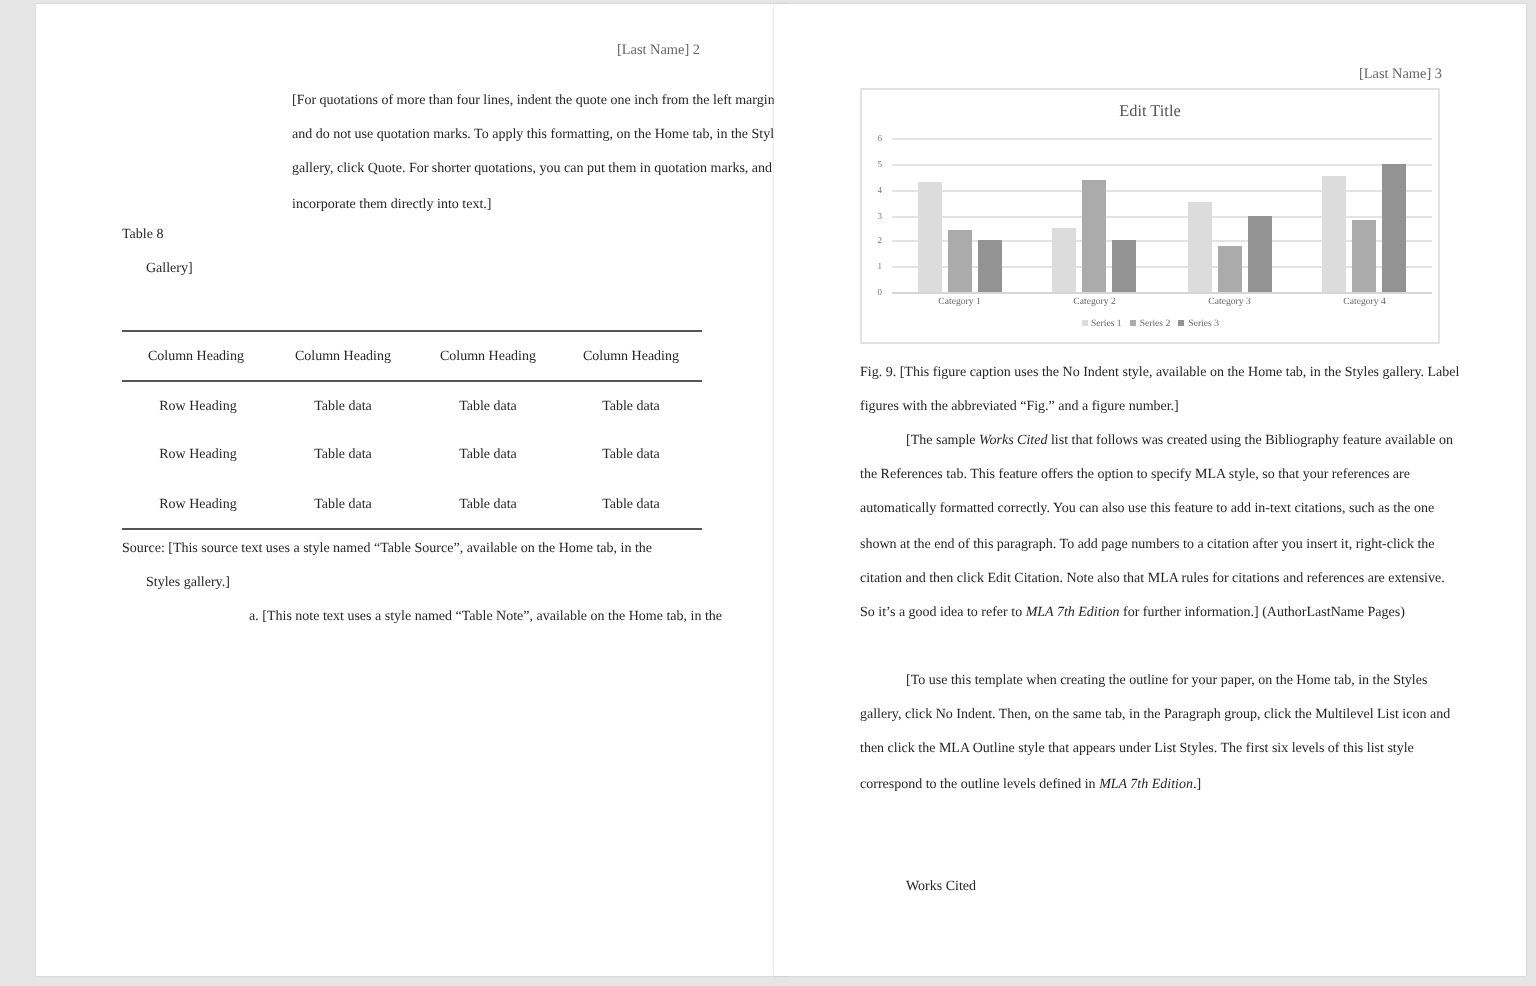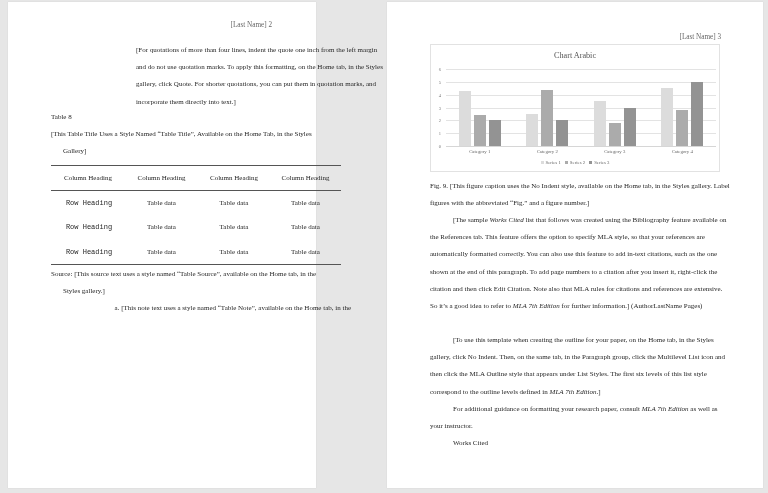--- a/index.html
+++ b/index.html
@@ -10,21 +10,21 @@
     color: #222;
     position: relative;
   }
   .page {
     position: absolute;
     top: 2px;
     height: 486px;
     background: #ffffff;
     box-shadow: 0 0 1px #c8c8c8;
   }
-  #page-left { left: 8px; width: 308px; }
+  #page-left { left: 18px; width: 376px; }
   #page-right { left: 387px; width: 376px; }
 
   .running-head {
     position: absolute;
     top: 19px;
     font-size: 7.2px;
     color: #666;
     text-align: right;
   }
   #page-left .running-head { right: 44px; }
@@ -48,21 +48,21 @@
   }
   .apa-table th, .apa-table td {
     text-align: center;
     font-weight: normal;
     height: 24.8px;
     padding: 0;
     vertical-align: middle;
   }
   .apa-table thead tr { border-top: 1.2px solid #555; border-bottom: 1.2px solid #555; }
   .apa-table tbody tr:last-child { border-bottom: 1.2px solid #555; }
-  .apa-table td.rowhead { padding-left: 2px; font-family: Liberation Mono, monospace; }
+  .apa-table td.rowhead { padding-left: 2px; }
   .apa-table col.c1 { width: 74px; }
   .apa-table col.c2 { width: 73px; }
   .apa-table col.c3 { width: 72px; }
   .apa-table col.c4 { width: 71px; }
 
   .source { left: 43px; top: 264px; width: 300px; }
   .source .hang { padding-left: 12px; display: block; }
   .note { left: 43px; top: 298px; width: 300px; }
   .note .first { padding-left: 23px; display: block; text-align: right; }
 
@@ -111,21 +111,20 @@
 </head>
 <body>
 
 <div class="page" id="page-left">
   <div class="running-head">[Last Name] 2</div>
 
   <div class="txt blockquote">[For quotations of more than four lines, indent the quote one inch from the left margin and do not use quotation marks. To apply this formatting, on the Home tab, in the Styles gallery, click Quote. For shorter quotations, you can put them in quotation marks, and incorporate them directly into text.]</div>
 
   <div class="txt table-label">Table 8</div>
   <div class="txt table-title">
-    <span>[This Table Title Uses a Style Named “Table Title”, Available on the Home Tab, in the Styles</span>
     <span class="hang">Gallery]</span>
   </div>
 
   <table class="apa-table">
     <colgroup>
         <col class="c1">
         <col class="c2">
         <col class="c3">
         <col class="c4">
       </colgroup>
@@ -166,21 +165,21 @@
 
   <div class="txt note">
     <span class="first">a. [This note text uses a style named “Table Note”, available on the Home tab, in the</span>
   </div>
 </div>
 
 <div class="page" id="page-right">
   <div class="running-head">[Last Name] 3</div>
 
   <div class="chart-box" id="chart">
-    <div class="chart-title">Chart Arabic</div>
+    <div class="chart-title">Edit Title</div>
     <div id="chart-plot">
         <div class="gridline axis-line" style="top: 101px;"></div>
         <div class="y-tick" style="top: 101px;">0</div>
         <div class="gridline" style="top: 88.1667px;"></div>
         <div class="y-tick" style="top: 88.1667px;">1</div>
         <div class="gridline" style="top: 75.3333px;"></div>
         <div class="y-tick" style="top: 75.3333px;">2</div>
         <div class="gridline" style="top: 62.5px;"></div>
         <div class="y-tick" style="top: 62.5px;">3</div>
         <div class="gridline" style="top: 49.6667px;"></div>
@@ -212,18 +211,15 @@
   <div class="txt caption">Fig. 9. [This figure caption uses the No Indent style, available on the Home tab, in the Styles gallery. Label figures with the abbreviated “Fig.” and a figure number.]</div>
 
   <div class="txt para1 indent-first">
     <span class="indent" style="display: inline-block; width: 23px; padding-left: 0px;"></span><span>[The sample </span><i>Works Cited</i><span> list that follows was created using the Bibliography feature available on the References tab. This feature offers the option to specify MLA style, so that your references are automatically formatted correctly. You can also use this feature to add in-text citations, such as the one shown at the end of this paragraph. To add page numbers to a citation after you insert it, right-click the citation and then click Edit Citation. Note also that MLA rules for citations and references are extensive. So it’s a good idea to refer to </span><i>MLA 7th Edition</i><span> for further information.] (AuthorLastName Pages)</span>
   </div>
 
   <div class="txt para2">
     <span class="indent" style="display: inline-block; width: 23px; padding-left: 0px;"></span><span>[To use this template when creating the outline for your paper, on the Home tab, in the Styles gallery, click No Indent. Then, on the same tab, in the Paragraph group, click the Multilevel List icon and then click the MLA Outline style that appears under List Styles. The first six levels of this list style correspond to the outline levels defined in </span><i>MLA 7th Edition</i><span>.]</span>
   </div>
 
-  <div class="txt para3">
-    <span class="indent" style="display: inline-block; width: 23px; padding-left: 0px;"></span><span>For additional guidance on formatting your research paper, consult </span><i>MLA 7th Edition</i><span> as well as your instructor.</span>
-  </div>
 
   <div class="txt works-cited">Works Cited</div>
 </div>
 
 </body></html>

